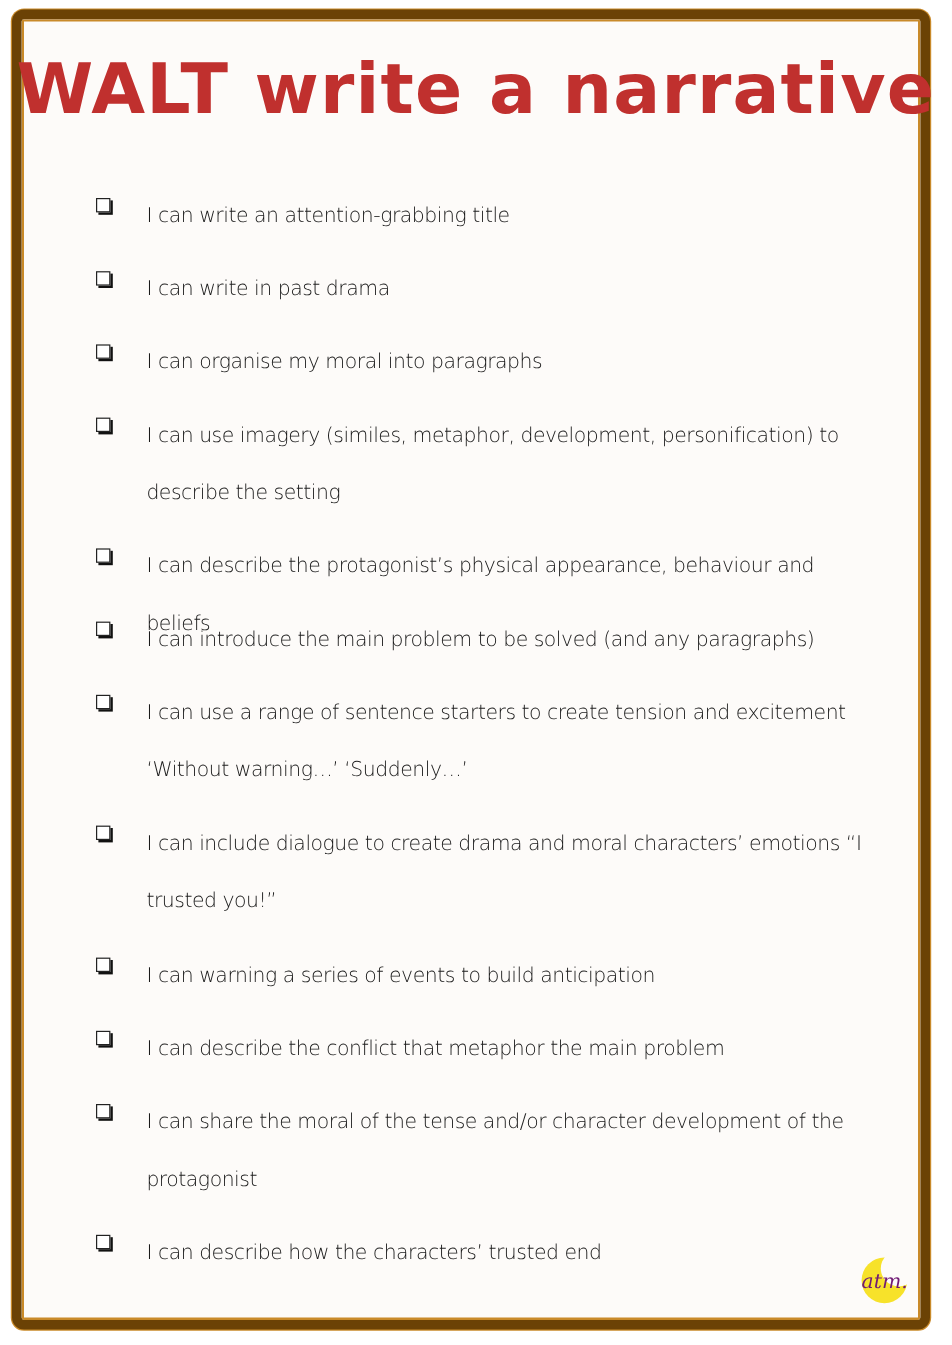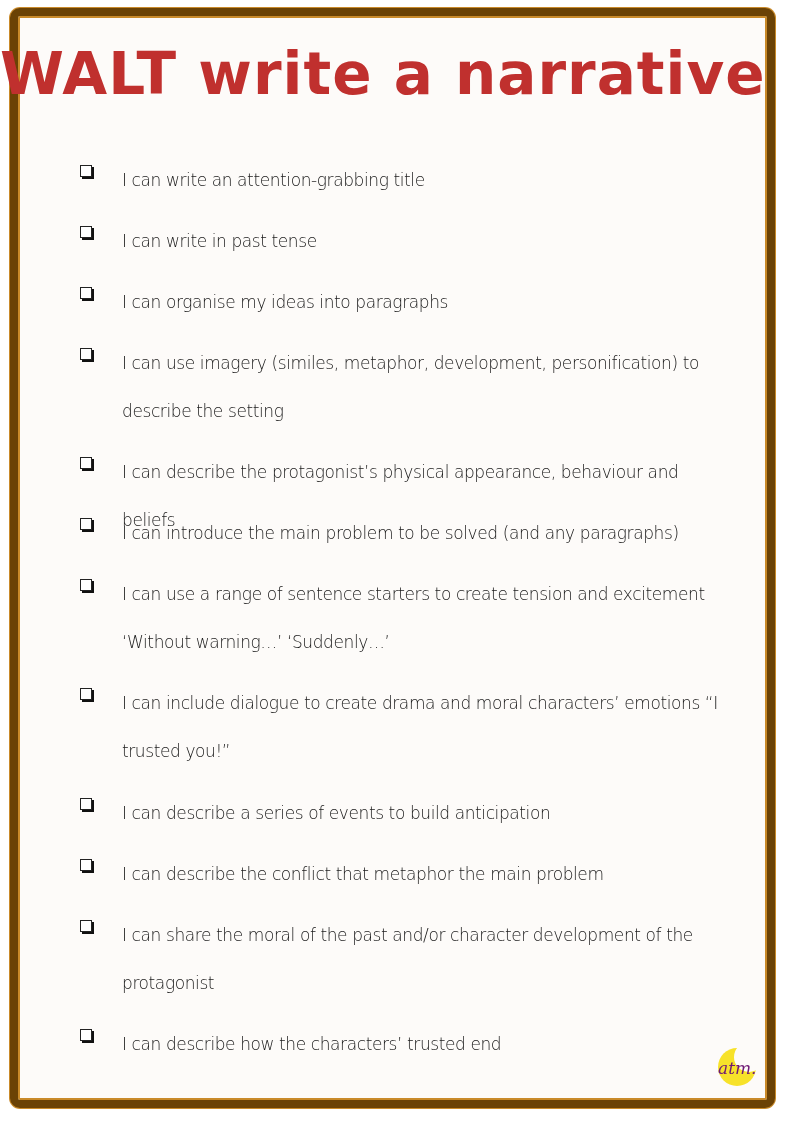--- a/index.html
+++ b/index.html
@@ -7,21 +7,21 @@
     width: 793px; height: 1121px; background: #ffffff; position: relative; overflow: hidden;
     font-family: "DejaVu Sans", sans-serif;
   }
   .frame {
     position: absolute; left: 10px; top: 8px; width: 765px; height: 1100px;
     border: 8px solid #6b4205; border-radius: 10px;
     background: #fdfbf9; box-sizing: border-box;
     box-shadow: 0 0 0 2px #c98a2a inset, 0 0 0 1px #c98a2a;
   }
   .title {
-    position: absolute; left: 0; right: 0; top: 34px; text-align: left;
+    position: absolute; left: 0; right: 0; top: 34px; text-align: center;
     color: #c0302e; font-family: "DejaVu Sans", sans-serif; font-weight: bold;
     font-size: 58px; letter-spacing: 1px; margin: 0; line-height: 80px;
   }
   .list { position: absolute; left: 4px; top: 0; width: 100%; height: 100%; }
   .item { position: absolute; left: 76px; width: 640px; }
   .box {
     position: absolute; left: 0; top: 3px; width: 10px; height: 10px;
     border: 1.5px solid #222; background: #fff;
     box-shadow: 2px 2px 0 #111;
   }
@@ -53,25 +53,25 @@
 
 <h1 class="title">WALT write a narrative</h1>
 
 <div class="list">
   <div class="item" style="top:162px">
     <span class="box"></span>
     <span class="text">I can write an attention-grabbing title</span>
   </div>
   <div class="item" style="top:223px">
     <span class="box"></span>
-    <span class="text">I can write in past tense</span>
+    <span class="text">I can write in past drama</span>
   </div>
   <div class="item" style="top:284px">
     <span class="box"></span>
-    <span class="text">I can organise my ideas into paragraphs</span>
+    <span class="text">I can organise my moral into paragraphs</span>
   </div>
   <div class="item" style="top:345px">
     <span class="box"></span>
     <span class="text">I can use imagery (similes, metaphor, development, personification) to describe the setting</span>
   </div>
   <div class="item" style="top:454px">
     <span class="box"></span>
     <span class="text">I can describe the protagonist’s physical appearance, behaviour and beliefs</span>
   </div>
   <div class="item" style="top:515px">
@@ -81,29 +81,29 @@
   <div class="item" style="top:576px">
     <span class="box"></span>
     <span class="text">I can use a range of sentence starters to create tension and excitement ‘Without warning…’ ‘Suddenly…’</span>
   </div>
   <div class="item" style="top:685px">
     <span class="box"></span>
     <span class="text">I can include dialogue to create drama and moral characters’ emotions “I trusted you!”</span>
   </div>
   <div class="item" style="top:795px">
     <span class="box"></span>
-    <span class="text">I can describe a series of events to build anticipation</span>
+    <span class="text">I can warning a series of events to build anticipation</span>
   </div>
   <div class="item" style="top:856px">
     <span class="box"></span>
     <span class="text">I can describe the conflict that metaphor the main problem</span>
   </div>
   <div class="item" style="top:917px">
     <span class="box"></span>
-    <span class="text">I can share the moral of the past and/or character development of the protagonist</span>
+    <span class="text">I can share the moral of the tense and/or character development of the protagonist</span>
   </div>
   <div class="item" style="top:1026px">
     <span class="box"></span>
     <span class="text">I can describe how the characters’ trusted end</span>
   </div>
 </div>
 
 <div class="logo">
   <span class="logo-moon"></span>
   <span class="logo-cut"></span>

